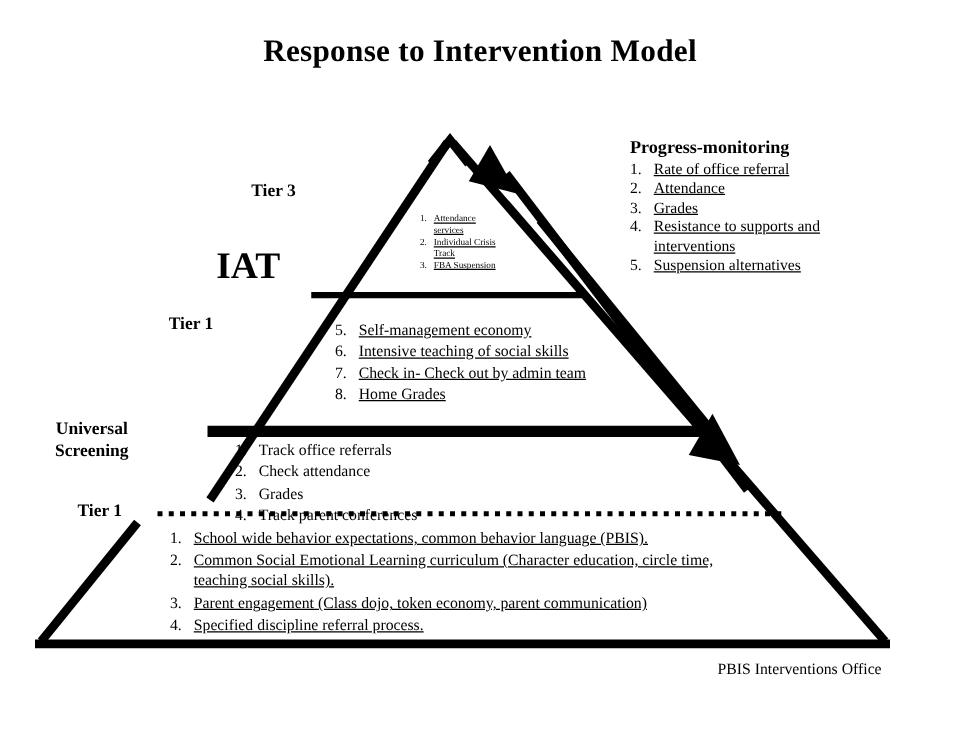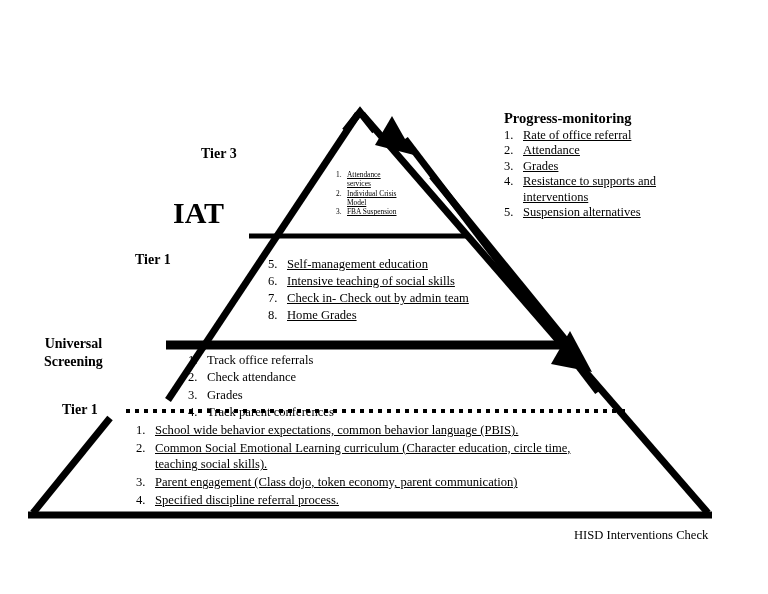--- a/index.html
+++ b/index.html
@@ -157,20 +157,21 @@
     top: 528px;
     font-size: 12.6px;
     white-space: nowrap;
   }
 </style>
 </head>
 <body>
 
 <div id="diagram-root">
 
+  <div id="page-title">Response to Intervention Model</div>
 
   <svg id="lineart" viewBox="0 0 768 594">
 
     <line x1="358" y1="114" x2="168" y2="400" stroke="#000" stroke-width="7" stroke-linecap="butt"></line>
     <line x1="110" y1="418" x2="33" y2="513" stroke="#000" stroke-width="7" stroke-linecap="butt"></line>
 
     <line x1="362" y1="114" x2="708" y2="513" stroke="#000" stroke-width="7" stroke-linecap="butt"></line>
 
     <polyline points="345,131 360,112 375,131" fill="none" stroke="#000" stroke-width="7" stroke-linejoin="miter"></polyline>
 
@@ -232,32 +233,32 @@
       </ol>
   </div>
 
   <ol class="num-list" id="tier3-list">
       <li class="u">
         <span class="num">1.</span>
         <span class="txt">Attendance services</span>
       </li>
       <li class="u">
         <span class="num">2.</span>
-        <span class="txt">Individual Crisis Model</span>
+        <span class="txt">Individual Crisis Track</span>
       </li>
       <li class="u">
         <span class="num">3.</span>
         <span class="txt">FBA Suspension</span>
       </li>
     </ol>
 
   <ol class="num-list" id="tier2-list">
       <li class="u">
         <span class="num">5.</span>
-        <span class="txt">Self-management education</span>
+        <span class="txt">Self-management economy</span>
       </li>
       <li class="u">
         <span class="num">6.</span>
         <span class="txt">Intensive teaching of social skills</span>
       </li>
       <li class="u">
         <span class="num">7.</span>
         <span class="txt">Check in- Check out by admin team</span>
       </li>
       <li class="u">
@@ -297,15 +298,15 @@
       <li class="u">
         <span class="num">3.</span>
         <span class="txt">Parent engagement (Class dojo, token economy, parent communication)</span>
       </li>
       <li class="u">
         <span class="num">4.</span>
         <span class="txt">Specified discipline referral process.</span>
       </li>
     </ol>
 
-  <div id="footer-credit">HISD Interventions Check</div>
+  <div id="footer-credit">PBIS Interventions Office</div>
 
 </div>
 
 </body></html>

